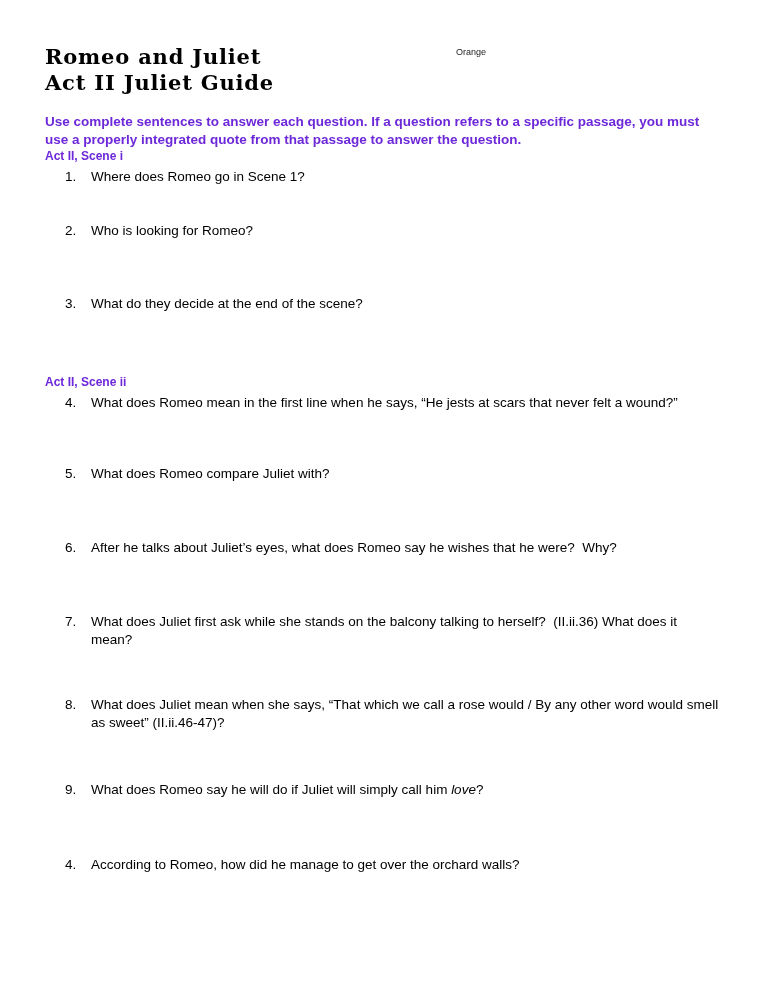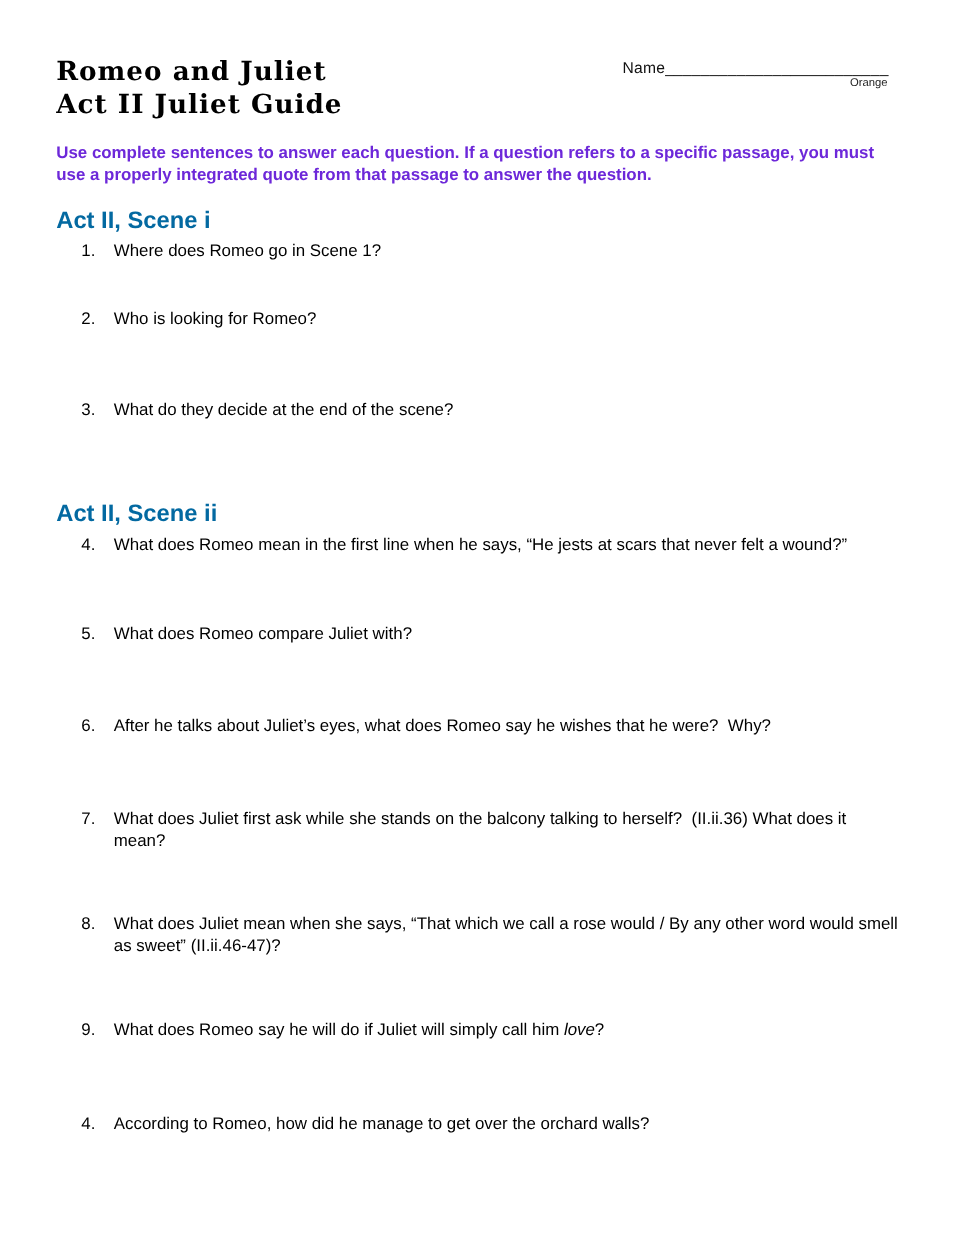--- a/index.html
+++ b/index.html
@@ -10,21 +10,20 @@
     color: #111111;
   }
   .page {
     width: 768px; height: 994px;
     padding: 44px 48px 30px 45px;
     overflow: hidden;
     background: #ffffff;
   }
   .doc-header {
     display: flex;
-    justify-content: space-between;
     align-items: flex-start;
   }
   .title-block .doc-title {
     font-family: "DejaVu Serif", serif;
     font-weight: bold;
     font-size: 21px;
     line-height: 1.25;
     letter-spacing: 0.8px;
     color: #000000;
   }
@@ -46,25 +45,24 @@
   }
   .instructions {
     font-weight: bold;
     font-size: 13.5px;
     line-height: 1.35;
     margin-top: 16px;
     color: #6d28d9;
   }
   .section-heading {
     font-weight: bold;
-    font-size: 19px;
+    font-size: 12px;
     line-height: 1.33;
-    margin-top: 15px;
     margin-bottom: 3px;
-    color: #0369a1;
+    color: #6d28d9;
   }
   .questions { margin-left: 20px; }
   .question {
     display: flex;
     font-size: 13.5px;
     line-height: 1.33;
     color: #000000;
   }
   .qnum { flex: 0 0 26px; }
   .qtext { flex: 1; white-space: pre-wrap; }
@@ -74,21 +72,20 @@
 <body>
 
 <div class="page">
 
   <header class="doc-header">
     <div class="title-block">
       <div class="doc-title">Romeo and Juliet</div>
       <div class="doc-title">Act II Juliet Guide</div>
     </div>
     <div class="name-block">
-      <div class="name-line">Name_________________________</div>
       <div class="version-label">Orange</div>
     </div>
   </header>
 
   <p class="instructions">Use complete sentences to answer each question. If a question refers to a specific passage, you must use a properly integrated quote from that passage to answer the question.</p>
 
   <section>
     <h3 class="section-heading">Act II, Scene i</h3>
     <div class="questions">
 

